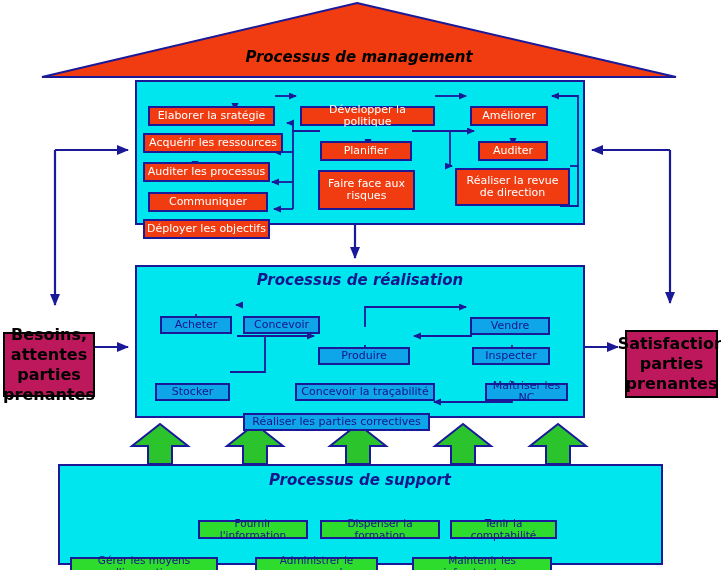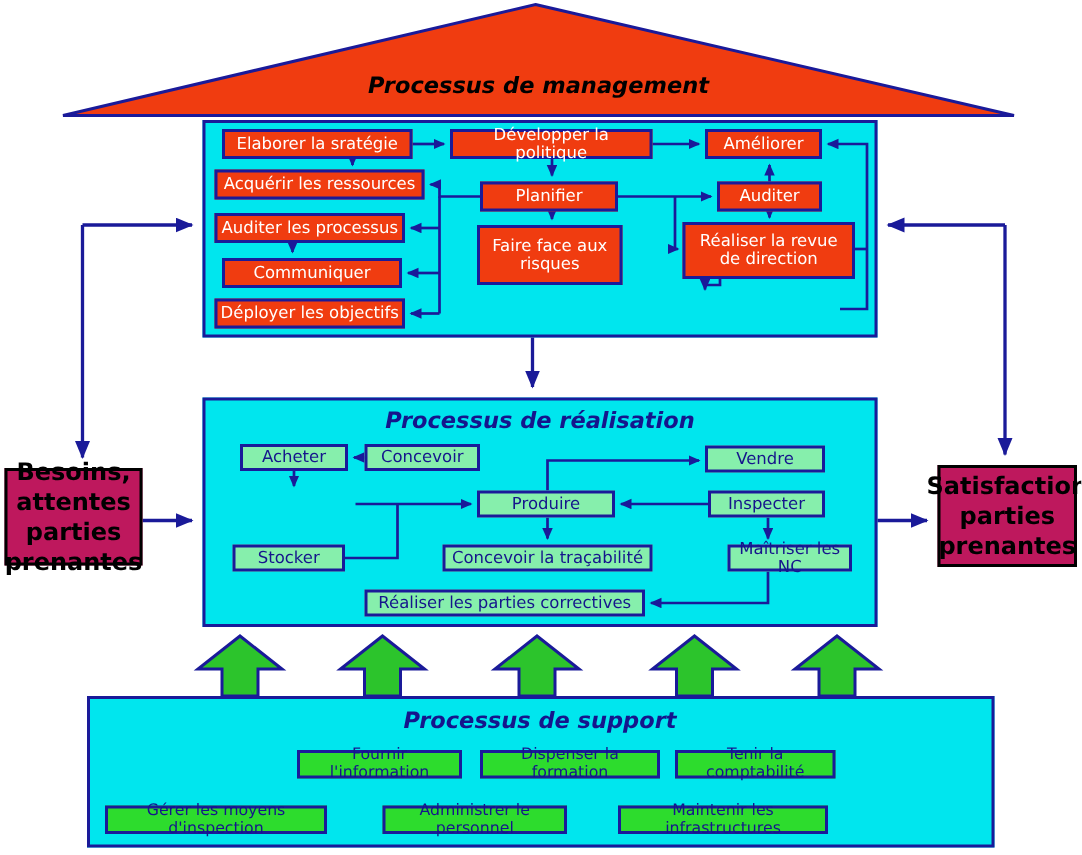--- a/index.html
+++ b/index.html
@@ -5,24 +5,24 @@
   html,body { margin:0; padding:0; background:#fff; }
   #stage {
     position:relative; width:721px; height:570px; overflow:hidden;
     background:#fff; font-family:"DejaVu Sans","Liberation Sans",sans-serif;
   }
   svg.layer { position:absolute; left:0; top:0; pointer-events:none; }
   .panel { position:absolute; background:#00e6ee; border:2px solid #1a1a99; box-sizing:border-box; }
   .box {
     position:absolute; box-sizing:border-box;
     display:flex; align-items:center; justify-content:center;
-    text-align:center; line-height:1.12; padding:0 2px;
+    text-align:center; line-height:1.12; padding:0 2px;margin-top:20px;
   }
   .red   { background:#f03c10; border:2px solid #1a1a99; color:#ffffff; font-size:11px; }
-  .gray  { background:#86efac; border:2px solid #1a1a99; color:#15158c; font-size:11px; }
+  .gray  { background:#0ea5e9; border:2px solid #1a1a99; color:#15158c; font-size:11px; }
   .greenb{ background:#2ddc2d; border:2px solid #1a1a99; color:#15158c; font-size:10.5px; }
   .yellow{ background:#be185d; border:2px solid #000000; color:#000000; font-weight:bold; font-size:16px; line-height:1.25; }
   .title {
     position:absolute; width:300px; text-align:center;
     font-weight:bold; font-style:italic; font-size:15px; color:#15158c;
   }
   .roof-title { color:#000000; }
 </style>
 </head>
 <body>

